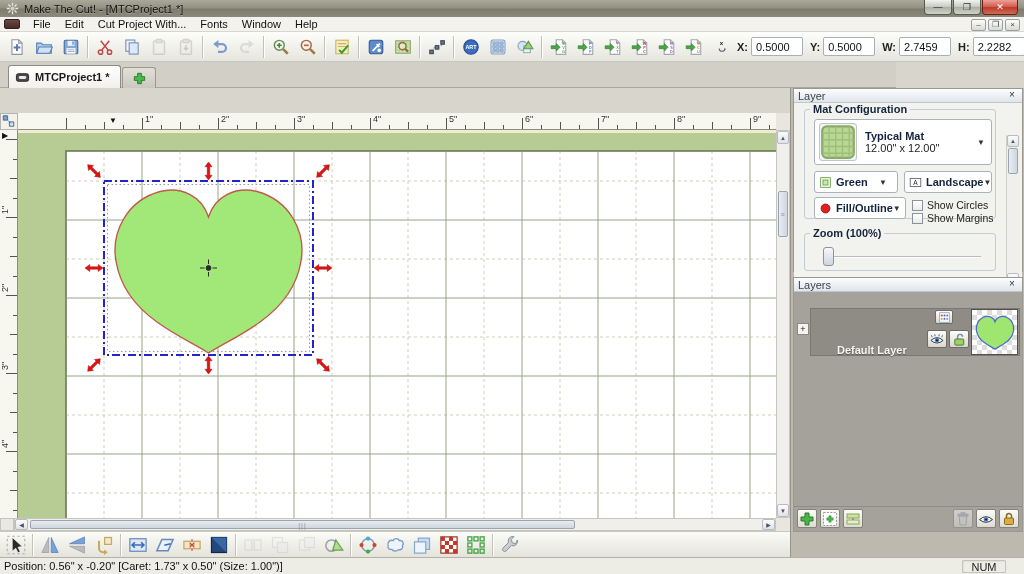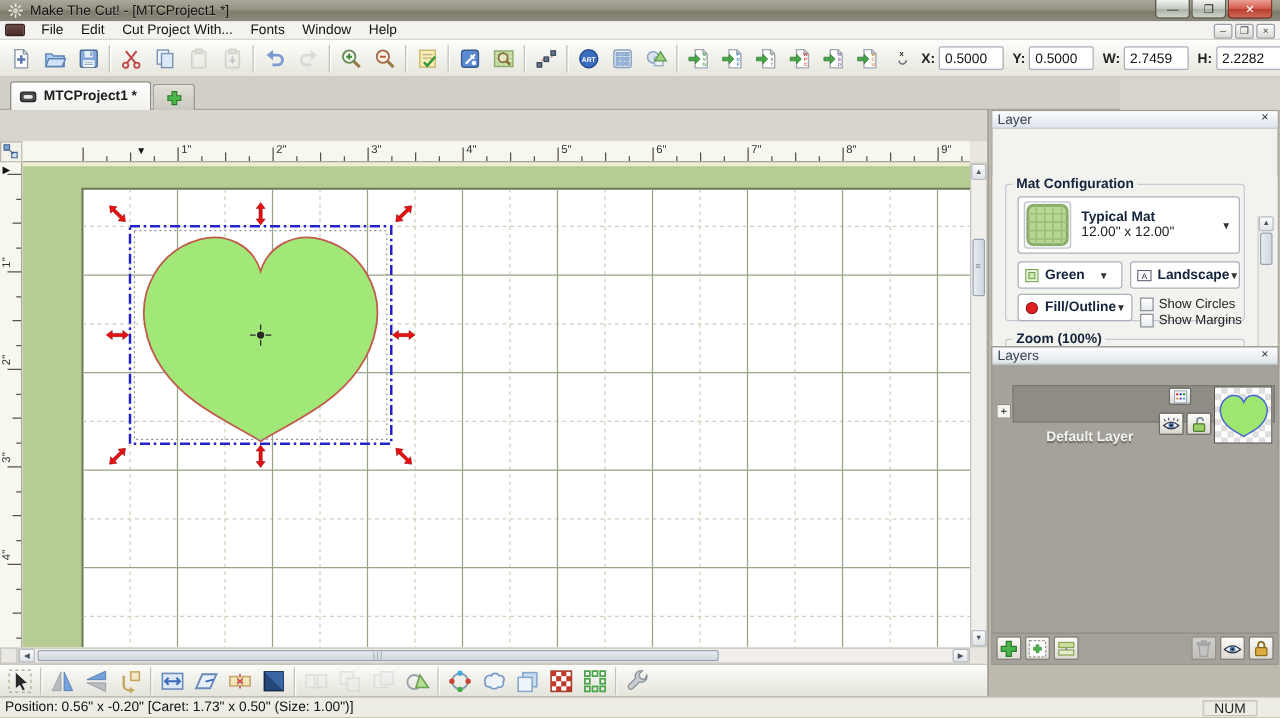--- a/index.html
+++ b/index.html
@@ -95,41 +95,41 @@
   #dock { position:absolute; left:790px; top:88px; width:234px; height:469px; background:#bdb9af; border-left:1px solid #96948b; }
   .panel { position:absolute; left:2px; width:230px; background:#f2f2ee; border:1px solid #9a988f; }
   .panel-header { height:14px; background:linear-gradient(#fcfdfe,#dfe5ec); border-bottom:1px solid #c0c6cc;
     display:flex; align-items:center; padding:0 4px; color:#39434d; }
   .panel-close { margin-left:auto; width:12px; height:11px; text-align:center; line-height:10px; font-size:10px; color:#333; }
   #panel-main { top:0; height:184px; }
   #main-tabs { height:17px; background:#e7e5dd; border-bottom:1px solid #b8b6ae; display:flex; padding-left:2px; }
   .ptab { height:16px; margin-top:1px; padding:1px 8px 0; border:1px solid #9a988f; border-bottom:none; border-radius:3px 3px 0 0;
     background:linear-gradient(#eceae3,#dcdad2); color:#222; }
   .ptab.active { background:#f2f2ee; height:17px; margin-top:0; padding-top:2px; }
-  #main-content { position:relative; height:191px; background:#f2f2ee;margin-top:38px; }
+  #main-content { position:relative; height:191px; background:#f2f2ee; }
   .groupbox { position:absolute; border:1px solid #c3cbd3; border-radius:3px; }
   .grouplabel { position:absolute; font-weight:bold; color:#14233c; background:#f2f2ee; padding:0 3px; }
   #mat-selector { position:absolute; left:20px; top:16px; width:178px; height:46px; background:#fff; border:1px solid #a9b1bb; border-radius:3px; display:flex; align-items:center; }
   #mat-thumb { width:38px; height:38px; margin-left:4px; border:1px solid #c0c6cc; border-radius:3px; box-shadow:inset 0 0 3px rgba(0,0,0,.15); }
   #mat-texts { margin-left:8px; }
   #mat-name { font-weight:bold; color:#14233c; }
   #mat-size { color:#222; }
   .dd-arrow { margin-left:auto; margin-right:6px; font-size:8px; color:#333; }
   .combo { position:absolute; height:22px; background:#fff; border:1px solid #a9b1bb; border-radius:3px; display:flex; align-items:center; padding:0 4px; }
   .combo .clabel { font-weight:bold; color:#14233c; margin-left:4px; }
   .checkrow { position:absolute; display:flex; align-items:center; }
   .cb { width:11px; height:11px; border:1px solid #8a929c; background:linear-gradient(#fff,#e8eaec); margin-right:4px; }
   .cb-label { color:#222; font-size:10.5px; }
   #zoom-slider-track { position:absolute; left:26px; top:22px; width:150px; height:2px; background:#b8bcc0; border-bottom:1px solid #fff; }
   #zoom-slider-thumb { position:absolute; left:18px; top:13px; width:11px; height:19px; background:linear-gradient(#f6f8fa,#cfd6de); border:1px solid #8a94a0; border-radius:3px; }
   #main-scroll { position:absolute; right:2px; top:32px; width:14px; height:150px; background:#f0efeb; border-left:1px solid #d0cfc7; }
 
   #panel-layers { top:189px; height:255px; background:#a5a29b; }
   #layers-content { position:relative; height:240px; }
-  #layer-row { position:absolute; left:16px; top:16px; width:210px; height:30px; background:#8f8c85; border:1px solid #7a7871; }
+  #layer-row { position:absolute; left:16px; top:16px; width:210px; height:48px; background:#8f8c85; border:1px solid #7a7871; }
   #layer-expand { position:absolute; left:3px; top:31px; width:12px; height:12px; background:#f4f3ef; border:1px solid #8a887f;
     text-align:center; line-height:10px; font-size:9px; color:#222; }
   #layer-name { position:absolute; left:26px; top:35px; color:#f4f4f0; font-weight:bold; text-shadow:0 1px 1px rgba(0,0,0,.4); }
   .layer-mini { position:absolute; width:20px; height:18px; border:1px solid #6e6c65; border-radius:2px; background:linear-gradient(#fdfdfb,#d8d7d0); display:flex; align-items:center; justify-content:center; }
   #layer-thumb { position:absolute; right:1px; top:0px; width:47px; height:46px; background:#fff; border:1px solid #55534c;
     background-image:linear-gradient(45deg,#ddd 25%,transparent 25%,transparent 75%,#ddd 75%),linear-gradient(45deg,#ddd 25%,transparent 25%,transparent 75%,#ddd 75%);
     background-size:10px 10px; background-position:0 0,5px 5px; display:flex; align-items:center; justify-content:center; }
   #layers-buttons { position:absolute; left:0; bottom:4px; width:100%; height:22px; border-top:1px solid #8e8c85; padding:2px 3px 0; display:flex; gap:3px; }
   .lbtn { width:20px; height:19px; border:1px solid #84827b; border-radius:2px; background:linear-gradient(#fbfbf8,#dddcd4); display:flex; align-items:center; justify-content:center; }
   .lbtn.disabled { opacity:.5; }

